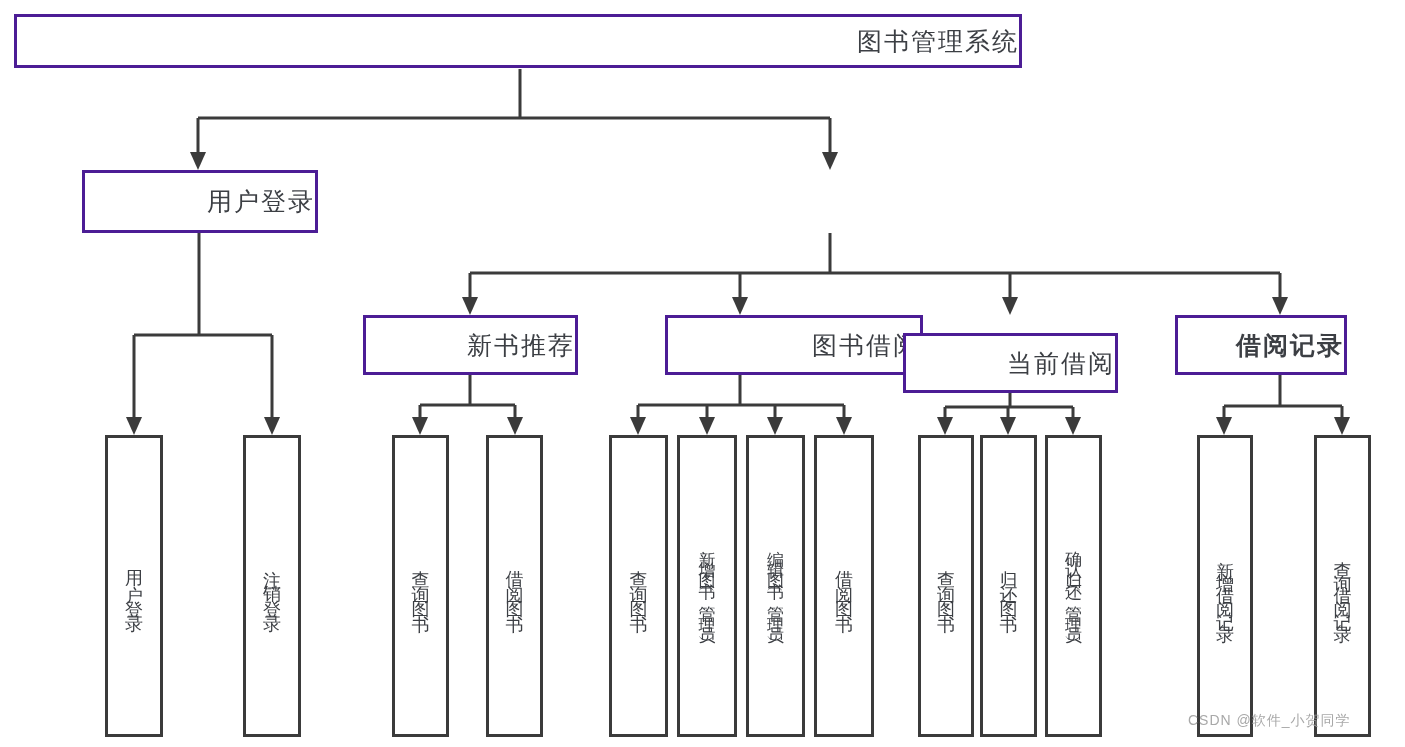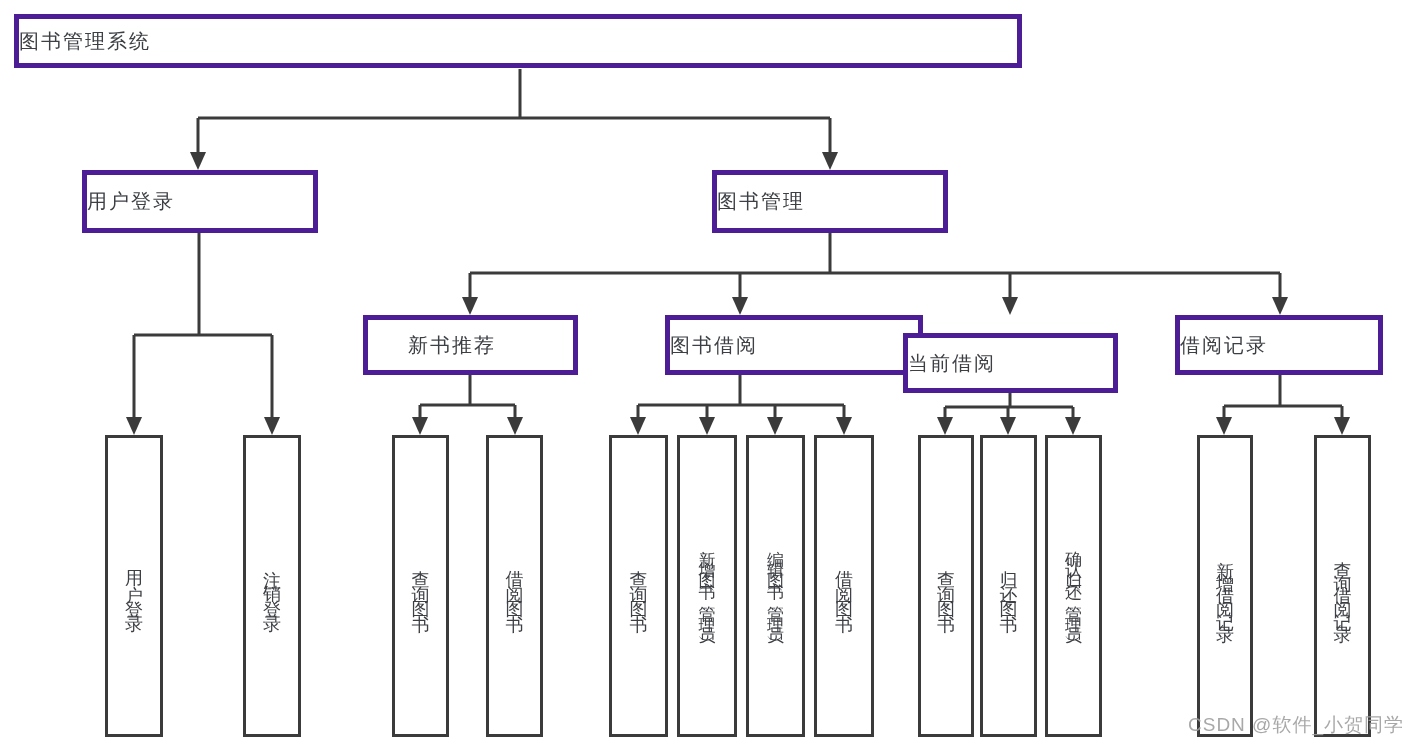--- a/index.html
+++ b/index.html
@@ -14,25 +14,25 @@
   svg.wires {
     position: absolute;
     left: 0; top: 0;
     width: 1405px; height: 747px;
     z-index: 0;
   }
   .hbox {
     position: absolute;
     box-sizing: border-box;
     background: #ffffff;
-    border: 5px solid #4c1d95;
+    border: 3px solid #4c1d95;
     display: flex;
     align-items: center;
-    justify-content: flex-start;
-    font-size: 20px;
+    justify-content: flex-end;
+    font-size: 25px;
     letter-spacing: 2px;
     color: #3c3f44;
     z-index: 1;
     white-space: nowrap;
   }
   .vbox {
     position: absolute;
     box-sizing: border-box;
     top: 435px;
     height: 302px;
@@ -51,21 +51,21 @@
     letter-spacing: 15px;
     color: #3c3f44;
     white-space: nowrap;
   }
   .vbox .vtext.mid  { letter-spacing: 13px; }
   .vbox .vtext.long { letter-spacing: 11px; font-size: 17px; }
   .watermark {
     position: absolute;
     left: 1188px;
     top: 712px;
-    font-size: 19px;
+    font-size: 14px;
     color: rgba(158,158,158,0.9);
     letter-spacing: 1px;
     z-index: 2;
     white-space: nowrap;
   }
 </style>
 </head>
 <body>
 
 <div class="canvas">
@@ -103,34 +103,31 @@
     </g>
   </svg>
 
   <div class="hbox" style="left:14px; top:14px; width:1008px; height:54px;">
     <span>图书管理系统</span>
   </div>
 
   <div class="hbox" style="left:82px; top:170px; width:236px; height:63px;">
     <span>用户登录</span>
   </div>
-  <div class="hbox" style="left:712px; top:170px; width:236px; height:63px;">
-    <span>图书管理</span>
-  </div>
 
   <div class="hbox" style="left:363px; top:315px; width:215px; height:60px;padding-left:40px;">
     <span>新书推荐</span>
   </div>
   <div class="hbox" style="left:665px; top:315px; width:258px; height:60px;">
     <span>图书借阅</span>
   </div>
   <div class="hbox" style="left:903px; top:315px; width:215px; height:60px;margin-top:18px;">
     <span>当前借阅</span>
   </div>
-  <div class="hbox" style="left:1175px; top:315px; width:208px; height:60px;">
+  <div class="hbox" style="left:1175px; top:315px; width:172px; height:60px;font-weight:bold;">
     <span>借阅记录</span>
   </div>
 
   <div class="vbox" style="left:105px; width:58px;">
     <span class="vtext">用户登录</span>
   </div>
   <div class="vbox" style="left:243px; width:58px;">
     <span class="vtext">注销登录</span>
   </div>
 

